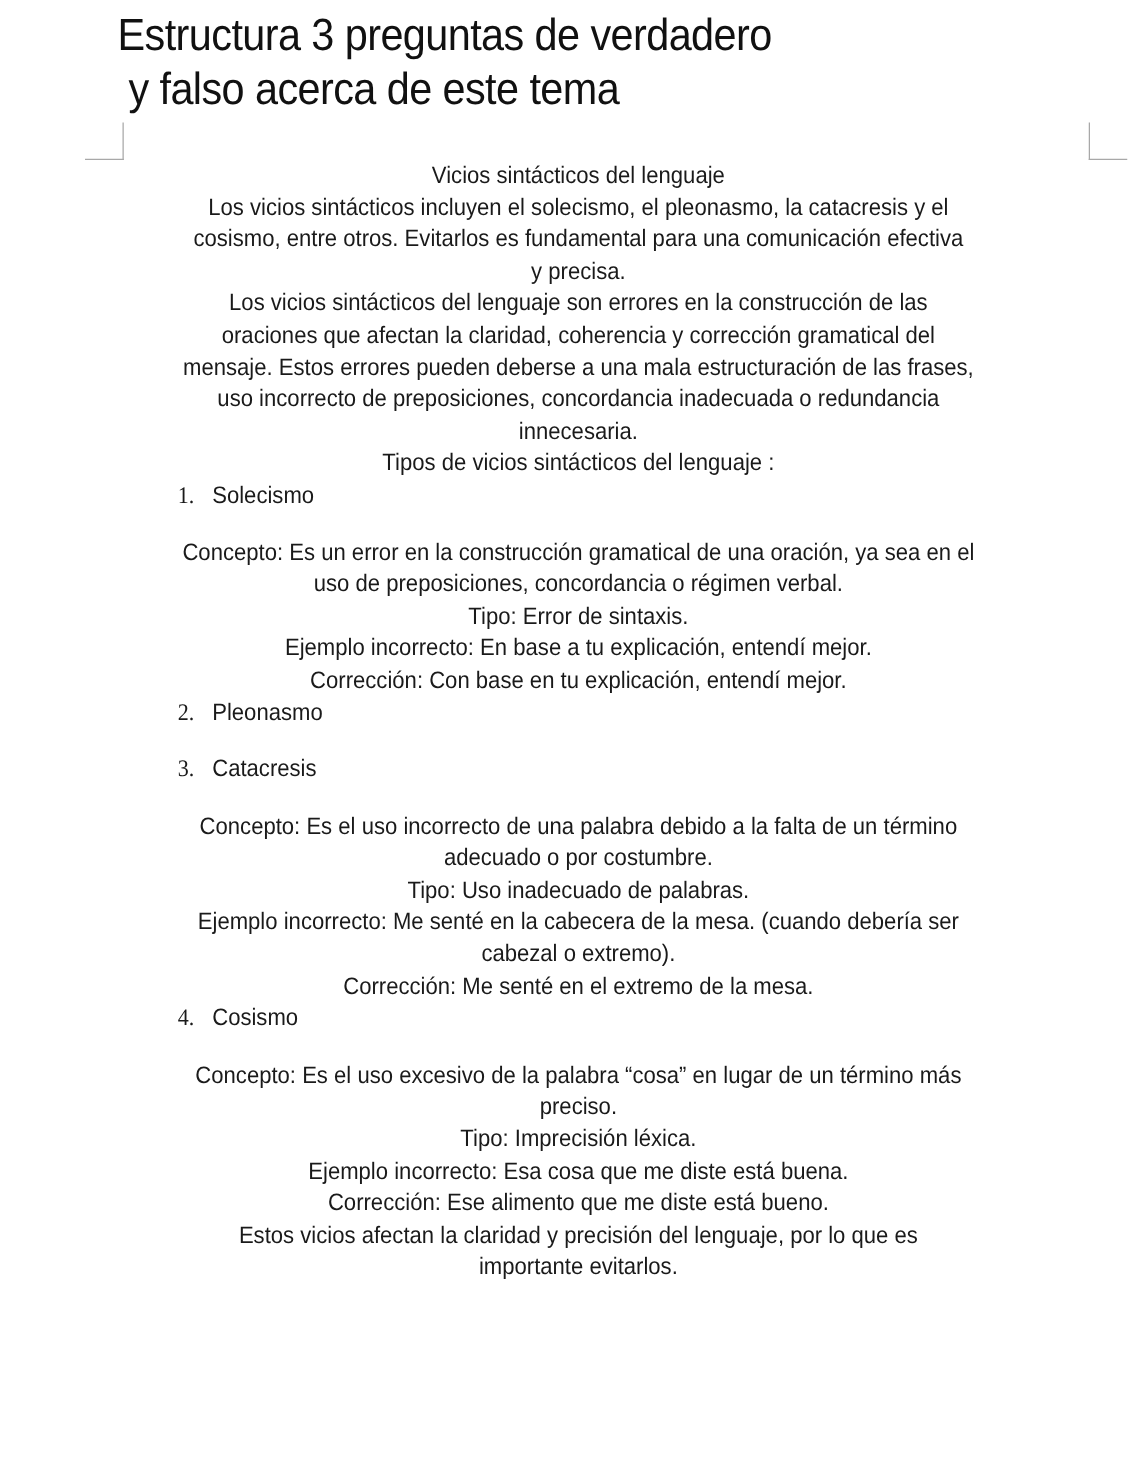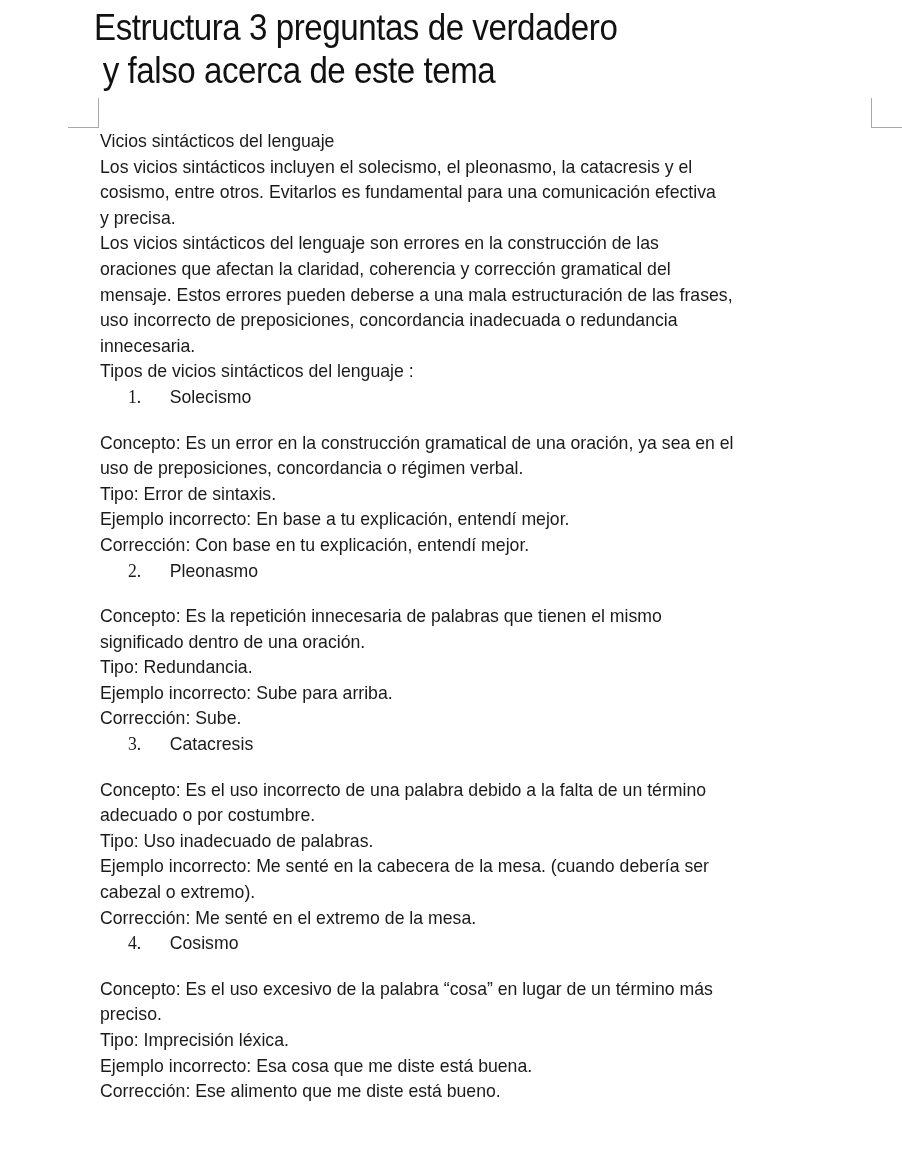--- a/index.html
+++ b/index.html
@@ -11,21 +11,21 @@
     letter-spacing: -0.5px; transform: scaleX(0.92); transform-origin: left top;
     white-space: pre;
   }
   .corner-left-v { position: absolute; left: 98px; top: 98px; width: 1px; height: 30px; background: #a8a8a8; }
   .corner-left-h { position: absolute; left: 68px; top: 127px; width: 31px; height: 1px; background: #a8a8a8; }
   .corner-right-v { position: absolute; left: 871px; top: 98px; width: 1px; height: 30px; background: #a8a8a8; }
   .corner-right-h { position: absolute; left: 871px; top: 127px; width: 31px; height: 1px; background: #a8a8a8; }
   .doc {
     position: absolute; left: 100px; top: 128px; width: 780px;
     font-family: "Liberation Sans", sans-serif;
-    font-size: 19px; line-height: 25.6px; color: #1a1a1a;
+    font-size: 19px; line-height: 25.6px; color: #1a1a1a; text-align: center;
   }
   .doc .line { white-space: nowrap; transform: scaleX(0.93); transform-origin: left top; }
   .list-item { display: flex; padding-left: 30px; height: 25.6px; }
   .list-num { font-family: "Liberation Serif", serif; width: 45px; }
   .gap { height: 20px; }
 </style>
 </head>
 <body>
 
 <div class="title"><div>Estructura 3 preguntas de verdadero</div><div> y falso acerca de este tema</div></div>
@@ -65,27 +65,20 @@
     <div class="line">Tipo: Error de sintaxis.</div>
     <div class="line">Ejemplo incorrecto: En base a tu explicación, entendí mejor.</div>
     <div class="line">Corrección: Con base en tu explicación, entendí mejor.</div>
   </div>
 
   <div class="list-item line">
     <span class="list-num">2.</span>
     <span>Pleonasmo</span>
   </div>
   <div class="gap"></div>
-  <div>
-    <div class="line">Concepto: Es la repetición innecesaria de palabras que tienen el mismo</div>
-    <div class="line">significado dentro de una oración.</div>
-    <div class="line">Tipo: Redundancia.</div>
-    <div class="line">Ejemplo incorrecto: Sube para arriba.</div>
-    <div class="line">Corrección: Sube.</div>
-  </div>
 
   <div class="list-item line">
     <span class="list-num">3.</span>
     <span>Catacresis</span>
   </div>
   <div class="gap"></div>
   <div>
     <div class="line">Concepto: Es el uso incorrecto de una palabra debido a la falta de un término</div>
     <div class="line">adecuado o por costumbre.</div>
     <div class="line">Tipo: Uso inadecuado de palabras.</div>
@@ -100,13 +93,17 @@
   </div>
   <div class="gap"></div>
   <div>
     <div class="line">Concepto: Es el uso excesivo de la palabra “cosa” en lugar de un término más</div>
     <div class="line">preciso.</div>
     <div class="line">Tipo: Imprecisión léxica.</div>
     <div class="line">Ejemplo incorrecto: Esa cosa que me diste está buena.</div>
     <div class="line">Corrección: Ese alimento que me diste está bueno.</div>
   </div>
 
+  <div>
+    <div class="line">Estos vicios afectan la claridad y precisión del lenguaje, por lo que es</div>
+    <div class="line">importante evitarlos.</div>
+  </div>
 </div>
 
 </body></html>

